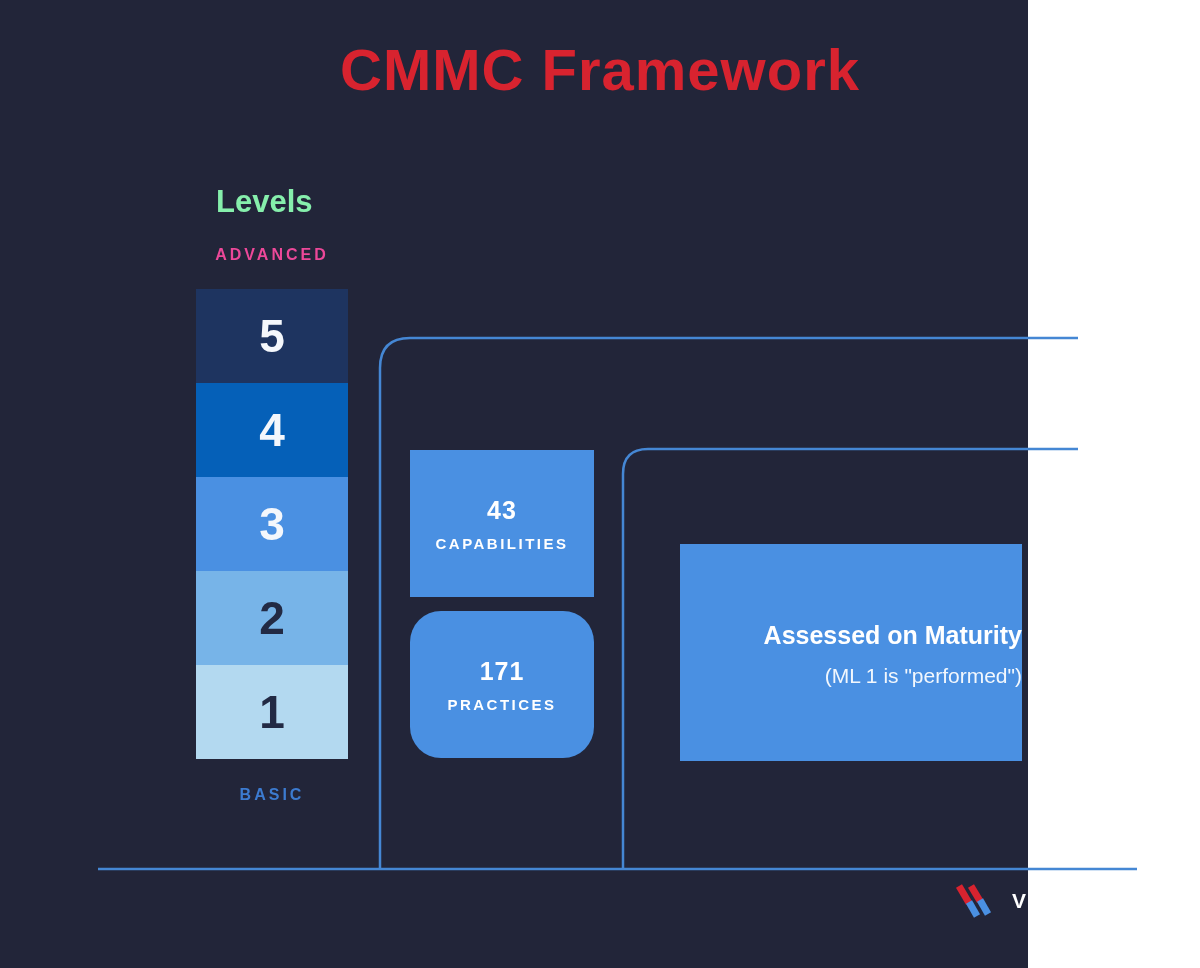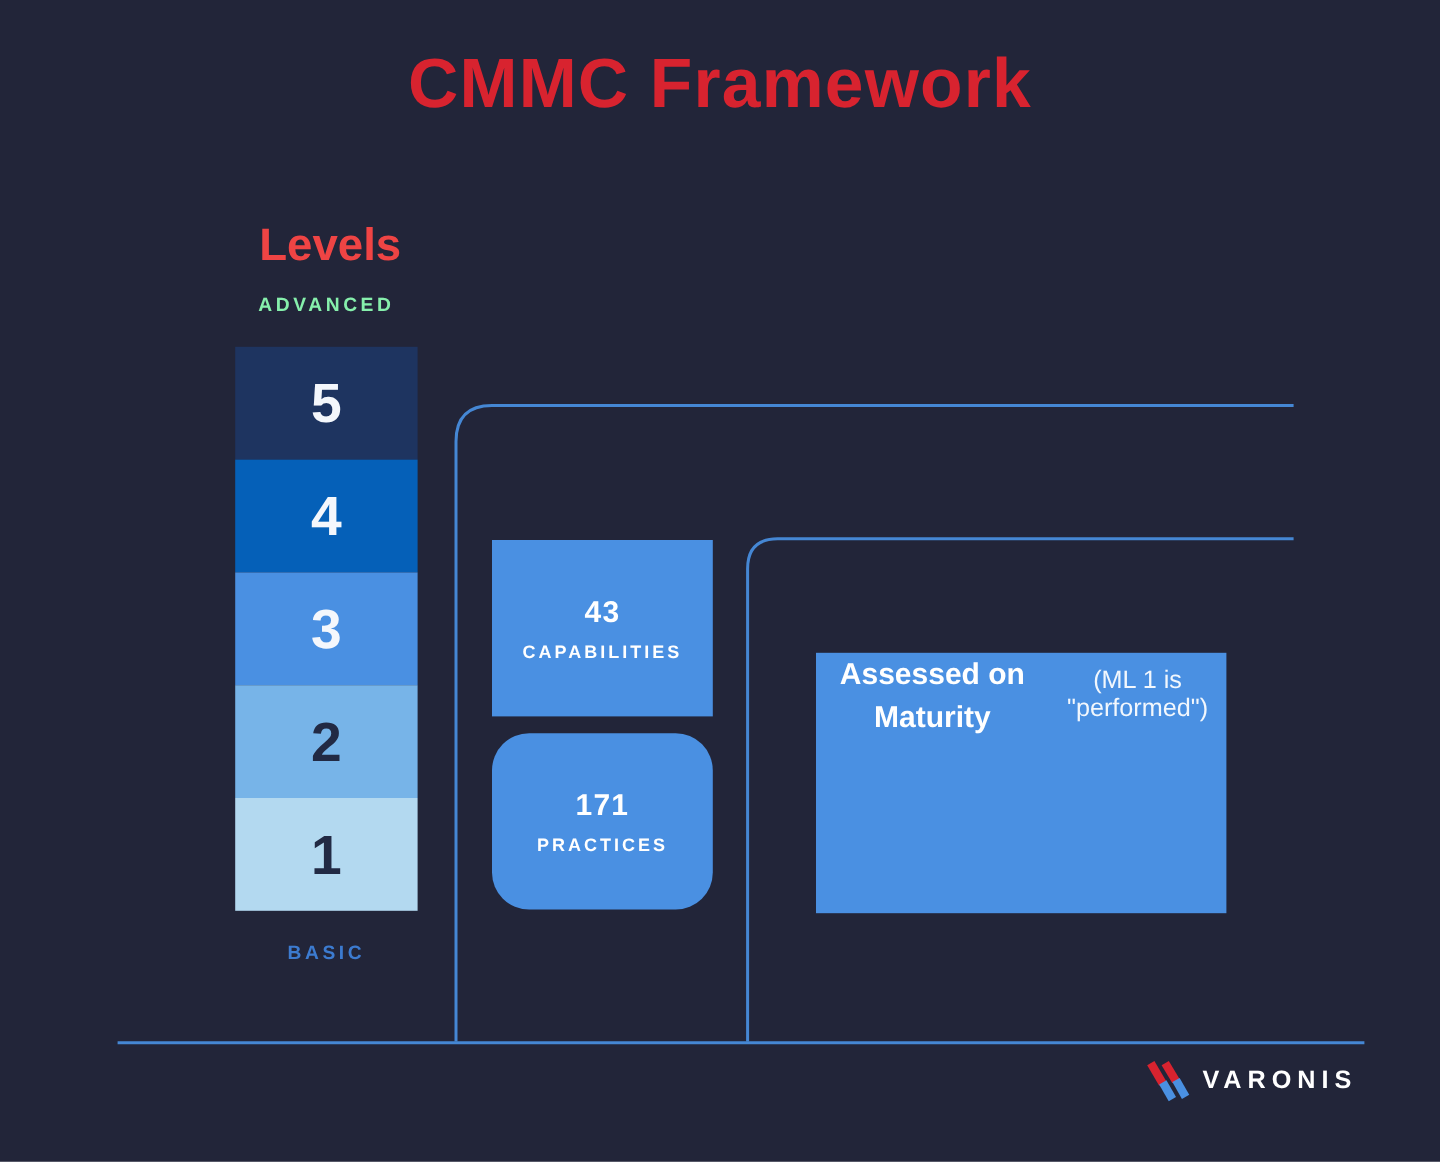--- a/index.html
+++ b/index.html
@@ -3,36 +3,36 @@
 <meta charset="utf-8">
 <style>
   html, body { margin: 0; padding: 0; }
   body {
     width: 1200px; height: 968px;
     font-family: "Liberation Sans", sans-serif;
     overflow: hidden;
   }
   .canvas {
     position: relative;
-    width: 1200px; height: 968px;
+    width: 1028px; height: 968px;
     background: #222539;
   }
   .page-title {
     position: absolute;
     left: 0; top: 36px; width: 1200px;
     text-align: center;
     font-size: 58px; font-weight: 700;
     letter-spacing: 1px;
     color: #d8232f;
   }
   .levels-heading {
     position: absolute;
     left: 216px; top: 184px;
-    font-size: 38px; font-weight: 700;
-    color: #ef4444;
+    font-size: 31px; font-weight: 700;
+    color: #86efac;
   }
   .stack-label {
     position: absolute;
     left: 196px; width: 152px;
     text-align: center;
     font-size: 16px; font-weight: 700;
     letter-spacing: 3px;
     color: #3c7bd0;
   }
   .stack-label.advanced { top: 246px; }
@@ -78,57 +78,57 @@
   }
   .stat-label {
     margin-top: 10px;
     font-size: 15px; font-weight: 700;
     letter-spacing: 2.5px;
   }
   .assessment-box {
     position: absolute;
     left: 680px; top: 544px;
     width: 342px; height: 217px;
-    display: flex; flex-direction: row;
-    align-items: flex-start; justify-content: center;
+    display: flex; flex-direction: column;
+    align-items: flex-end; justify-content: center;
     text-align: center;
     color: #ffffff;
   }
   .assessment-title {
     font-size: 25px; font-weight: 700;
     line-height: 36px;
   }
   .assessment-note {
     margin-top: 11px;
     font-size: 21px; font-weight: 400;
     color: rgba(255,255,255,0.93);
   }
   .brand {
     position: absolute;
     left: 950px; top: 881px;
     display: flex; align-items: center;
   }
   .brand-mark { display: block; }
   .brand-word {
-    margin-left: 10px;
+    margin-left: 20px;
     font-size: 21px; font-weight: 700;
     letter-spacing: 5px;
     color: #ffffff;
   }
 </style>
 </head>
 <body>
 
 <div class="canvas" style="background: rgb(34, 37, 57);">
 
   <div class="page-title" style="color: rgb(216, 35, 47);">CMMC Framework</div>
 
   <div class="levels-heading">Levels</div>
 
-  <div class="stack-label advanced" style="color: #86efac;">ADVANCED</div>
+  <div class="stack-label advanced" style="color: #ec4899;">ADVANCED</div>
 
   <div class="level-stack">
     <div class="level-cell" style="background: rgb(30, 52, 96); color: rgb(244, 247, 252);">5</div>
     <div class="level-cell" style="background: rgb(5, 96, 184); color: rgb(244, 247, 252);">4</div>
     <div class="level-cell" style="background: rgb(74, 144, 226); color: rgb(244, 247, 252);">3</div>
     <div class="level-cell" style="background: rgb(119, 180, 232); color: rgb(34, 42, 68);">2</div>
     <div class="level-cell" style="background: rgb(179, 217, 240); color: rgb(34, 42, 68);">1</div>
   </div>
 
   <div class="stack-label basic" style="color: rgb(60, 123, 208);">BASIC</div>

